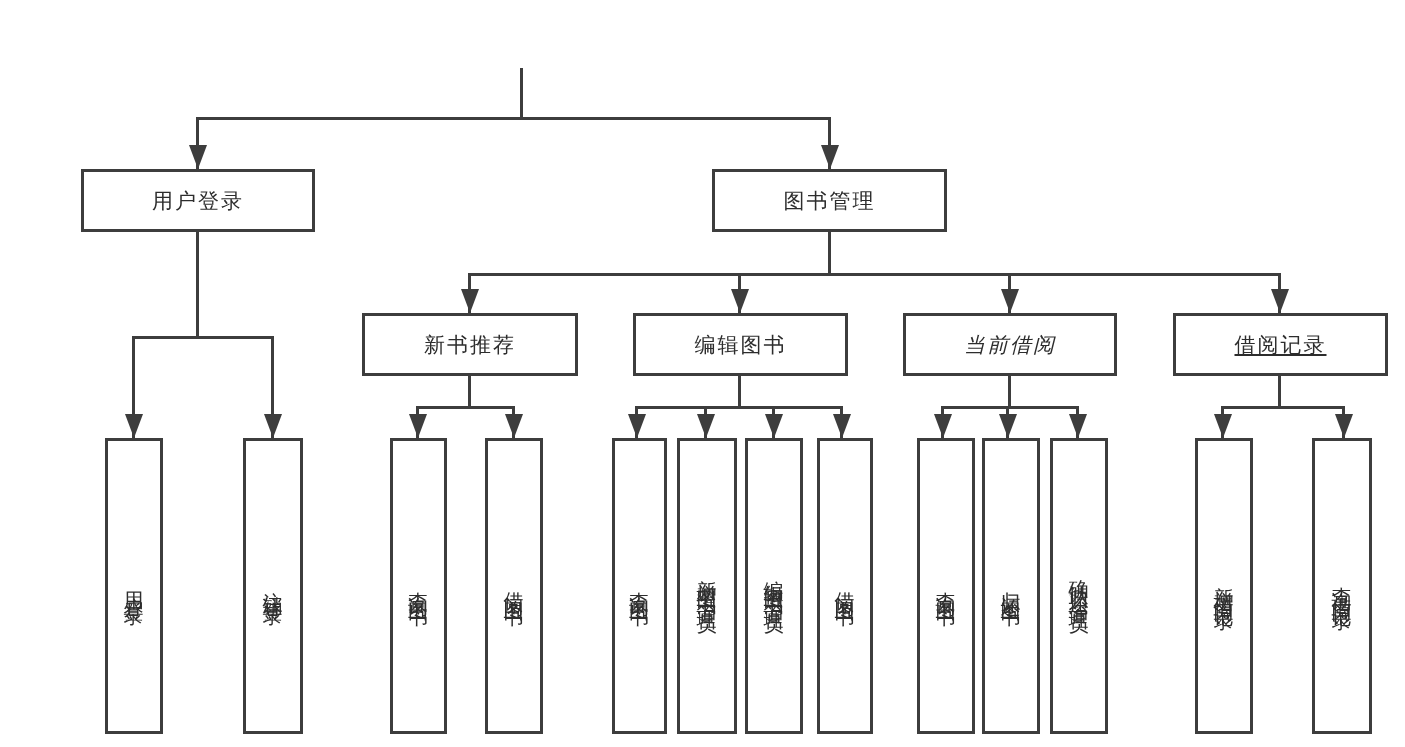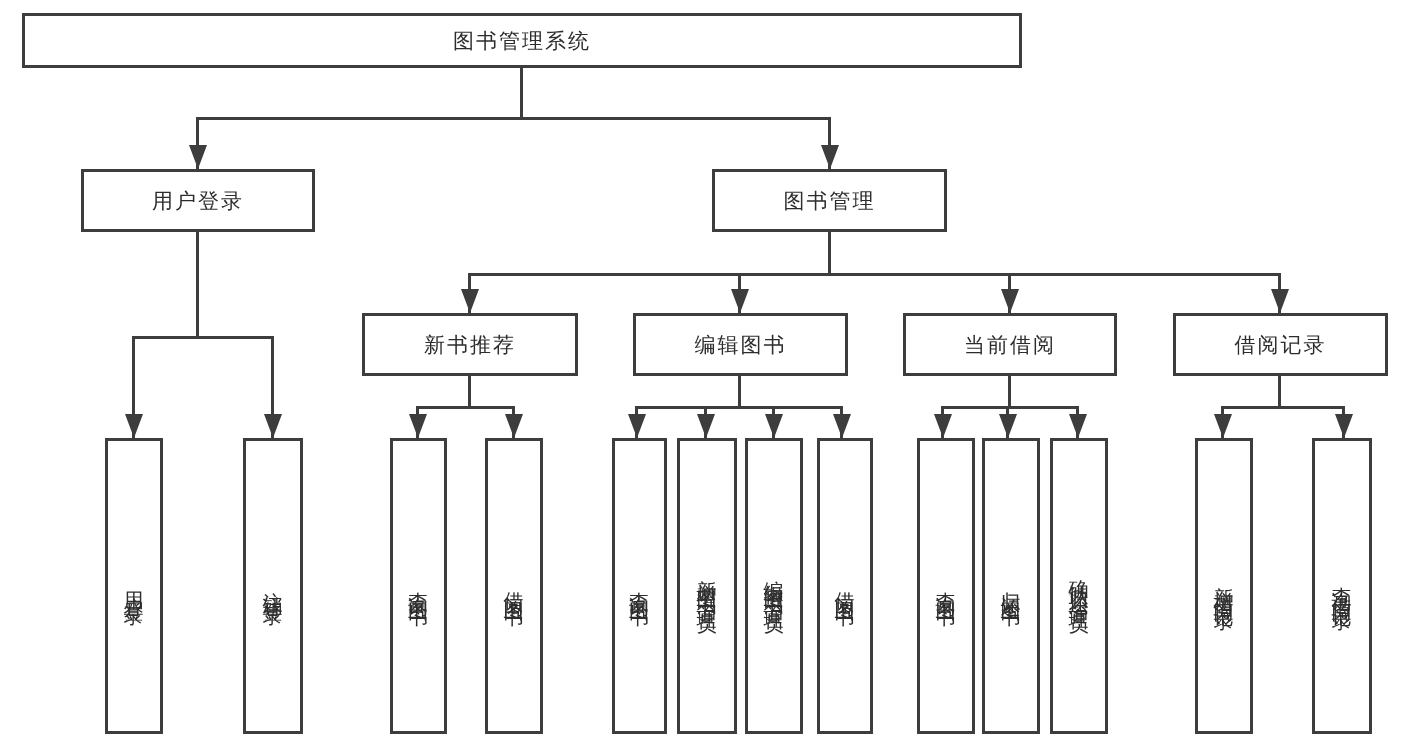--- a/index.html
+++ b/index.html
@@ -116,41 +116,38 @@
   <div class="arrow" style="left:999px;top:414px;"></div>
   <div class="arrow" style="left:1069px;top:414px;"></div>
 
   <div class="vline" style="left:1278px;top:376px;height:33px;"></div>
   <div class="hline" style="left:1221px;top:406px;width:124px;"></div>
   <div class="vline" style="left:1221px;top:406px;height:32px;"></div>
   <div class="vline" style="left:1342px;top:406px;height:32px;"></div>
   <div class="arrow" style="left:1214px;top:414px;"></div>
   <div class="arrow" style="left:1335px;top:414px;"></div>
 
-  <div class="box h" style="left:22px;top:13px;width:1000px;height:55px;">
-    <span>图书管理系统</span>
-  </div>
 
   <div class="box h" style="left:81px;top:169px;width:234px;height:63px;">
     <span>用户登录</span>
   </div>
   <div class="box h" style="left:712px;top:169px;width:235px;height:63px;">
     <span>图书管理</span>
   </div>
 
   <div class="box h" style="left:362px;top:313px;width:216px;height:63px;">
     <span>新书推荐</span>
   </div>
   <div class="box h" style="left:633px;top:313px;width:215px;height:63px;">
     <span>编辑图书</span>
   </div>
-  <div class="box h" style="left:903px;top:313px;width:214px;height:63px;">
+  <div class="box h" style="left:903px;top:313px;width:214px;height:63px;font-style:italic;">
     <span>当前借阅</span>
   </div>
-  <div class="box h" style="left:1173px;top:313px;width:215px;height:63px;">
+  <div class="box h" style="left:1173px;top:313px;width:215px;height:63px;text-decoration:underline;">
     <span>借阅记录</span>
   </div>
 
   <div class="box v" style="left:105px;top:438px;width:58px;height:296px;">
     <span>用户登录</span>
   </div>
   <div class="box v" style="left:243px;top:438px;width:60px;height:296px;">
     <span>注销登录</span>
   </div>
 

